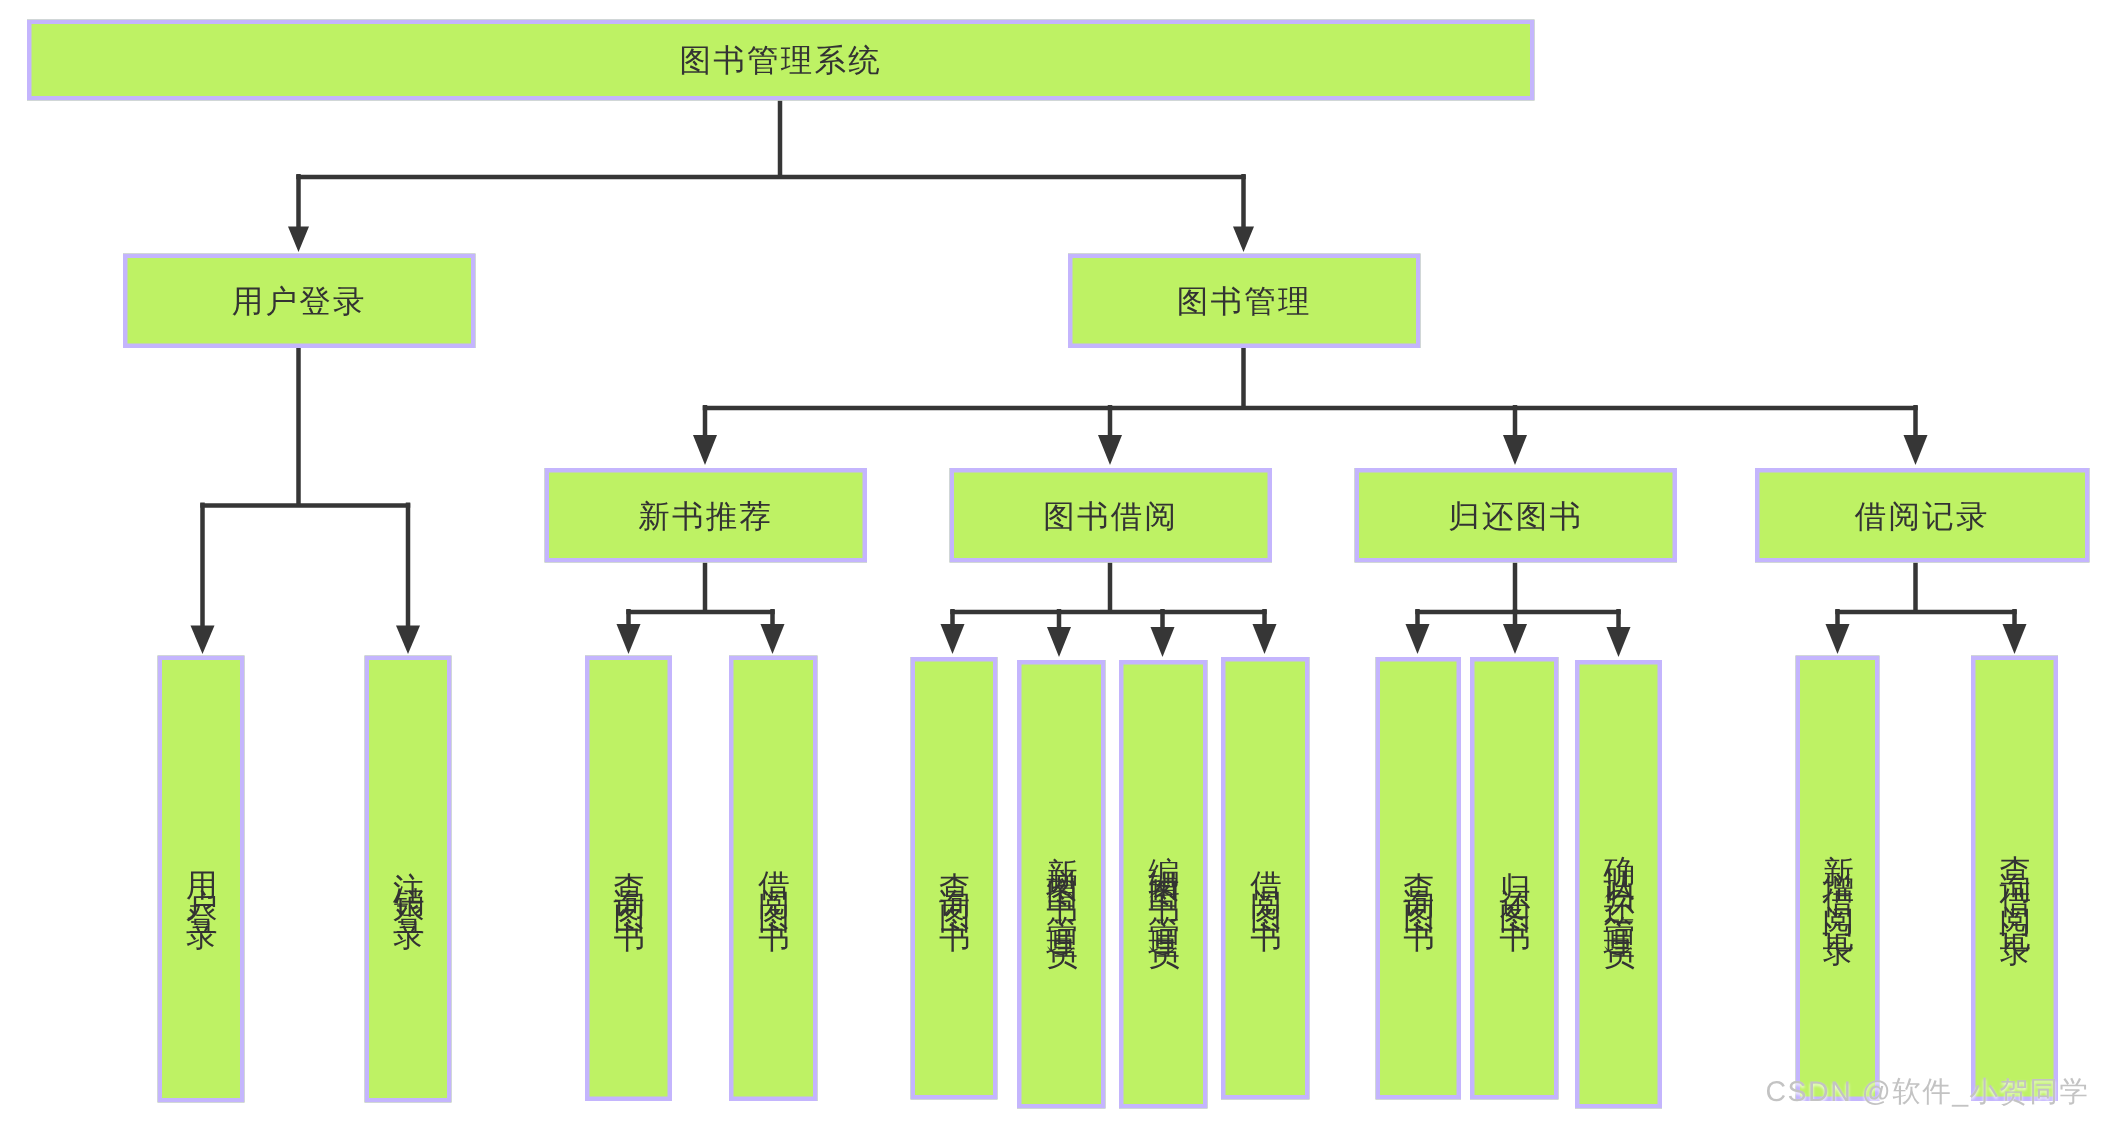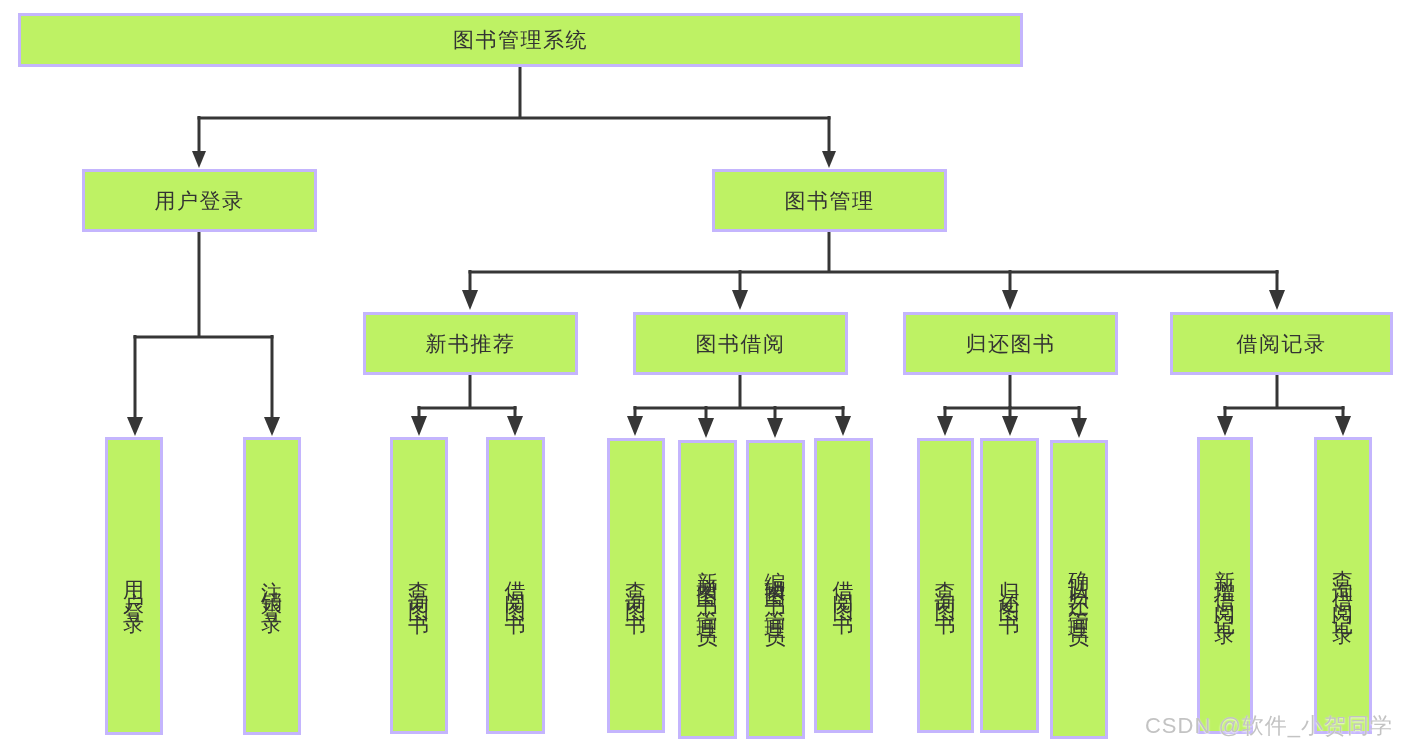--- a/index.html
+++ b/index.html
@@ -12,21 +12,21 @@
     position:absolute;box-sizing:border-box;border:3px solid #c4b5fd;background:#bef264;
     display:flex;align-items:center;justify-content:center;
   }
   .node .lbl{font-size:21px;letter-spacing:1.5px;white-space:nowrap;}
   .node .vlbl{
     writing-mode:vertical-rl;text-orientation:mixed;
     font-size:21px;letter-spacing:11px;line-height:1;white-space:nowrap;
   }
   .node.long .vlbl{letter-spacing:8px;}
   .watermark{
-    position:absolute;right:12px;bottom:6px;font-size:22px;color:#c3c3c3;
+    position:absolute;right:12px;bottom:6px;font-size:19px;color:#c3c3c3;
     letter-spacing:1px;text-shadow:0 1px 2px rgba(255,255,255,0.95);z-index:6;
     font-family:"Liberation Sans",sans-serif;white-space:nowrap;
   }
 </style>
 </head>
 <body>
 
 <div class="stage">
 
   <svg class="wires" viewBox="0 0 1405 747" xmlns="http://www.w3.org/2000/svg" stroke="#363636" stroke-width="3" fill="#363636">

